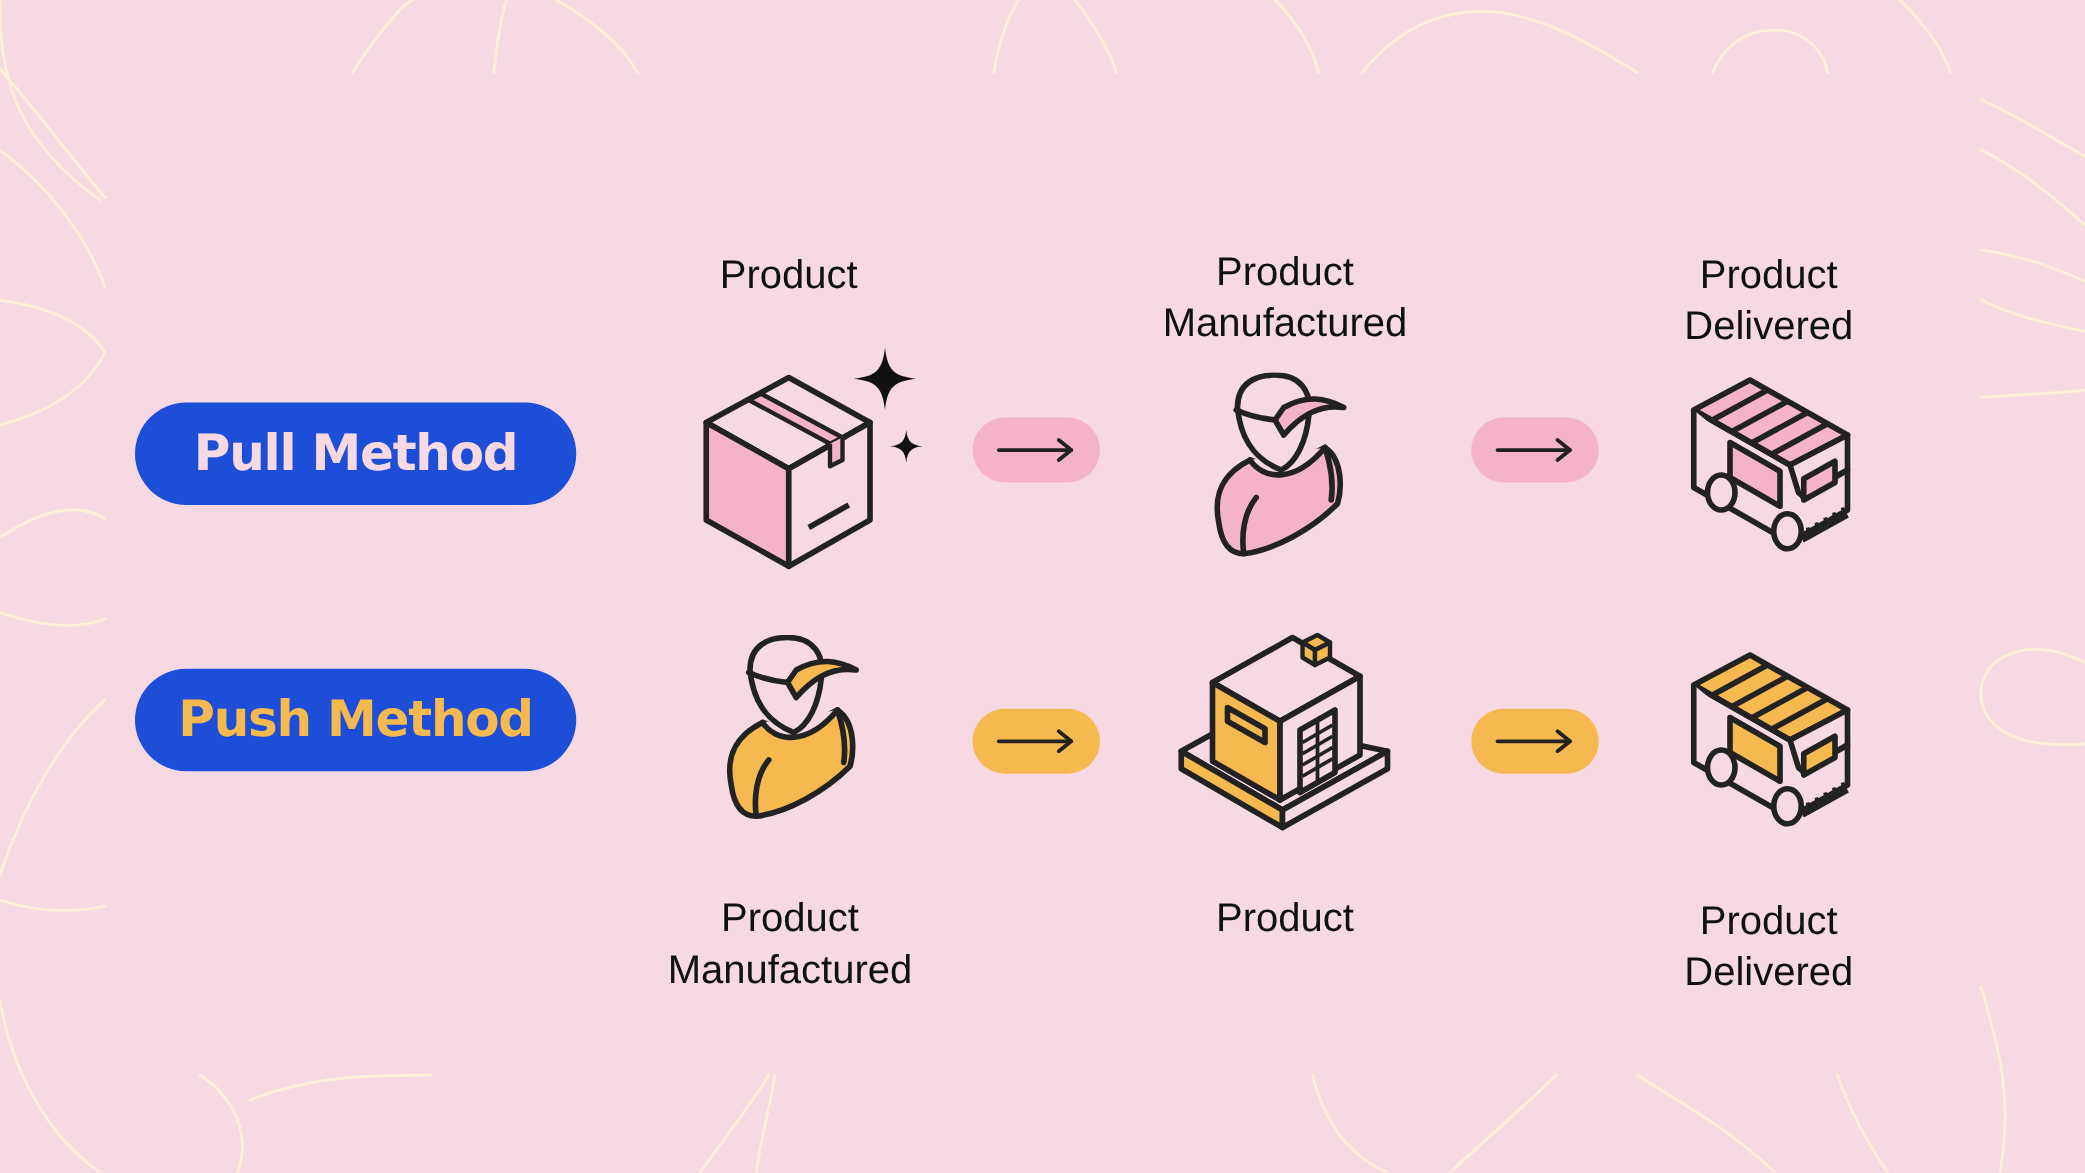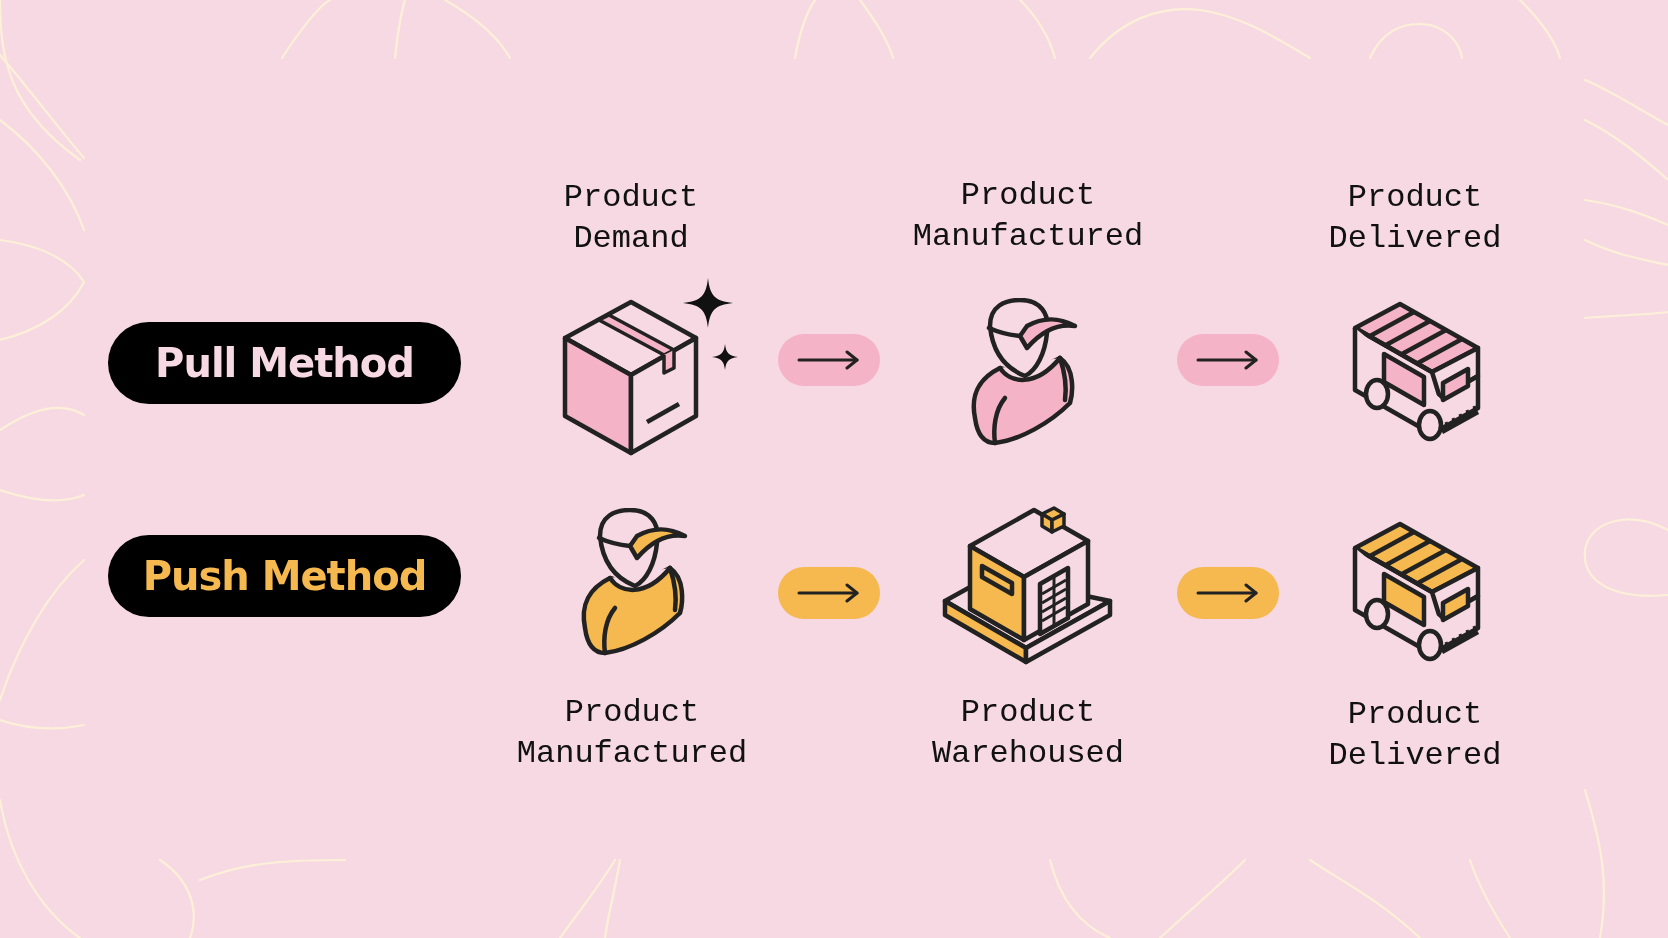--- a/index.html
+++ b/index.html
@@ -5,31 +5,31 @@
   html, body { margin: 0; padding: 0; }
   body {
     width: 1668px; height: 938px; overflow: hidden;
     background: #f7d9e3;
     position: relative;
     font-family: "Liberation Sans", sans-serif;
   }
   .bg-curves { position: absolute; left: 0; top: 0; width: 1668px; height: 938px; pointer-events: none; }
   .pill {
     position: absolute; left: 108px; width: 353px; height: 82px;
-    background: #000000; border-radius: 41px;
+    background: #1d4ed8; border-radius: 41px;
     display: flex; align-items: center; justify-content: center;
     font-family: "DejaVu Sans", sans-serif; font-weight: bold;
     font-size: 40px; letter-spacing: -1px;
   }
   .pill.pull { top: 322px; color: #f7d9e3; }
   .pill.push { top: 535px; color: #f6b94f; }
   .label {
     position: absolute; width: 300px; text-align: center;
-    font-family: Liberation Mono, monospace; font-size: 32px;
-    line-height: 41px; color: #111111;
+    font-family: Liberation Sans, sans-serif; font-size: 32px;
+    line-height: 41px; color: #111111; margin-top: 22px;
   }
   .label span { display: block; }
   .arrow {
     position: absolute; width: 102px; height: 52px; border-radius: 26px;
     display: flex; align-items: center; justify-content: center;
   }
   .arrow.pink { background: #f5b3c8; }
   .arrow.yellow { background: #f6b94f; }
   .icon { position: absolute; }
 </style>
@@ -78,21 +78,20 @@
     <path d="M1470 860 C1480 890 1495 915 1510 938"></path>
   </g>
 </svg>
 
 <div class="pill pull">
   <span>Pull Method</span>
 </div>
 
 <div class="label" style="left:481px; top:177px;">
   <span>Product</span>
-  <span>Demand</span>
 </div>
 <div class="label" style="left:878px; top:175px;">
   <span>Product</span>
   <span>Manufactured</span>
 </div>
 <div class="label" style="left:1265px; top:177px;">
   <span>Product</span>
   <span>Delivered</span>
 </div>
 
@@ -241,18 +240,17 @@
     <line x1="126" y1="113" x2="124" y2="106"></line>
   </g>
 </svg>
 
 <div class="label" style="left:482px; top:692px;">
   <span>Product</span>
   <span>Manufactured</span>
 </div>
 <div class="label" style="left:878px; top:692px;">
   <span>Product</span>
-  <span>Warehoused</span>
 </div>
 <div class="label" style="left:1265px; top:694px;">
   <span>Product</span>
   <span>Delivered</span>
 </div>
 
 </body></html>

